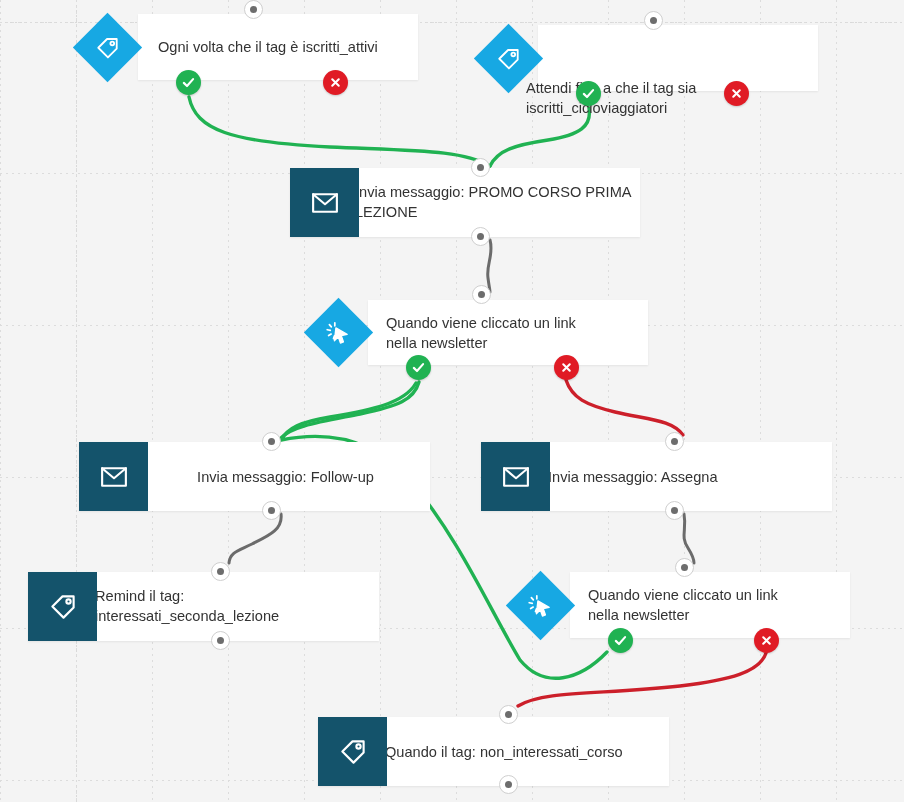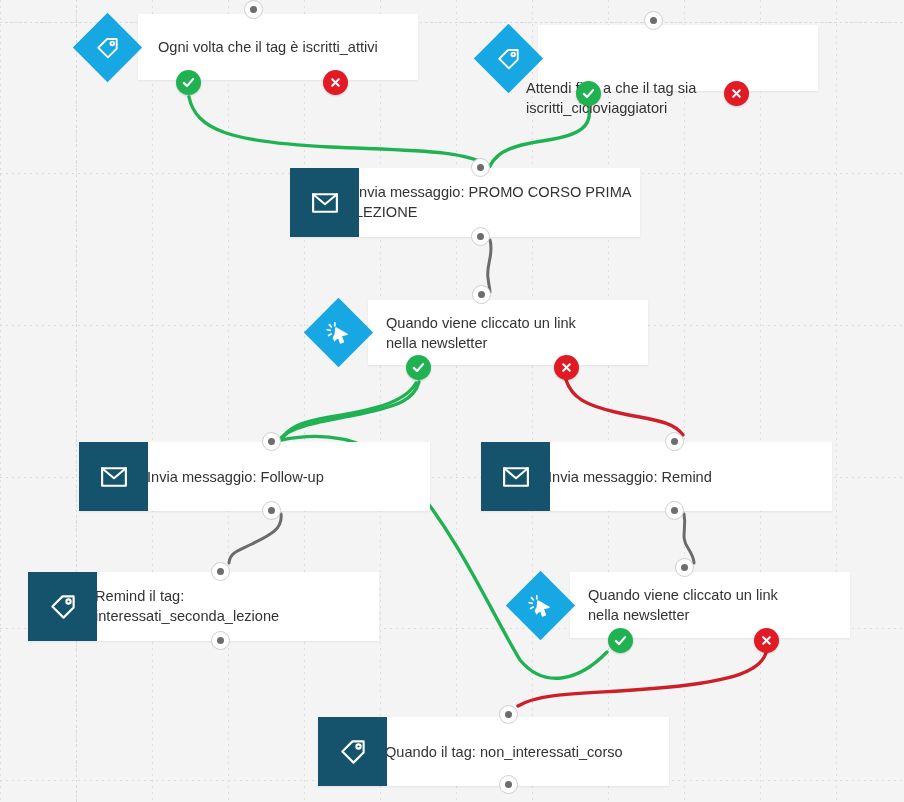--- a/index.html
+++ b/index.html
@@ -189,31 +189,31 @@
         <svg width="15" height="15" viewBox="0 0 24 24" fill="none" stroke="#fff" stroke-width="3.4" stroke-linecap="round" stroke-linejoin="round">
             <path d="M4.5 12.6 L9.6 17.6 L19.3 6.6"></path>
         </svg>
       </div>
       <div class="badge no" style="left: 554px; top: 355px; background: rgb(224, 27, 37);">
         <svg width="13" height="13" viewBox="0 0 24 24" fill="none" stroke="#fff" stroke-width="3.8" stroke-linecap="round">
             <path d="M6 6 L18 18 M18 6 L6 18"></path>
         </svg>
       </div>
       <div class="card" style="left: 79px; top: 442px; width: 351px; height: 69px;"></div>
-      <div class="card-text" style="position: absolute; left: 147px; top: 468px; width: 277px;">Invia messaggio: Follow-up</div>
+      <div class="card-text" style="position: absolute; left: 147px; top: 468px; width: 277px; text-align: center;">Invia messaggio: Follow-up</div>
       <div class="sq-icon" style="width: 69px; height: 69px; left: 79px; top: 442px; background: rgb(20, 83, 107);">
         <svg width="30" height="30" viewBox="0 0 24 24" fill="none" stroke="#ffffff" stroke-width="1.7" stroke-linecap="round" stroke-linejoin="round">
       <rect x="2.5" y="5" width="19" height="14"></rect>
       <path d="M2.5 5 L12 13 L21.5 5"></path>
         </svg>
       </div>
       <div class="port" style="left: 262px; top: 432px;"></div>
       <div class="port" style="left: 262px; top: 501px;"></div>
       <div class="card" style="left: 481px; top: 442px; width: 351px; height: 69px;"></div>
-      <div class="card-text" style="position: absolute; left: 548px; top: 468px; width: 278px;">Invia messaggio: Remind</div>
+      <div class="card-text" style="position: absolute; left: 548px; top: 468px; width: 278px;">Invia messaggio: Assegna</div>
       <div class="sq-icon" style="width: 69px; height: 69px; left: 481px; top: 442px; background: rgb(20, 83, 107);">
         <svg width="30" height="30" viewBox="0 0 24 24" fill="none" stroke="#ffffff" stroke-width="1.7" stroke-linecap="round" stroke-linejoin="round">
       <rect x="2.5" y="5" width="19" height="14"></rect>
       <path d="M2.5 5 L12 13 L21.5 5"></path>
         </svg>
       </div>
       <div class="port" style="left: 665px; top: 432px;"></div>
       <div class="port" style="left: 665px; top: 501px;"></div>
       <div class="card" style="left: 28px; top: 572px; width: 351px; height: 69px;"></div>
       <div class="card-text" style="position: absolute; left: 95px; top: 587px; width: 278px;">Remind il tag:

